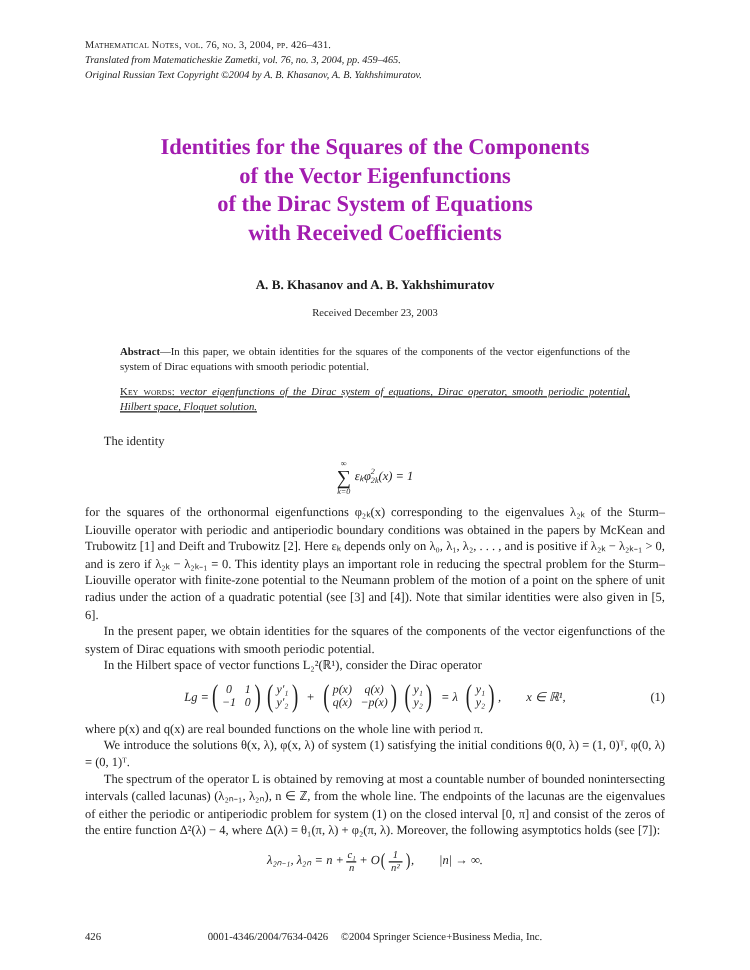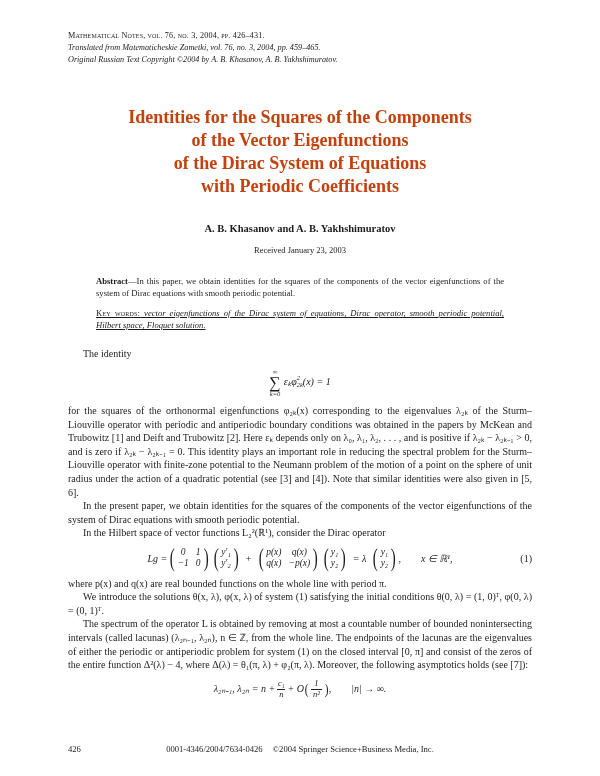--- a/index.html
+++ b/index.html
@@ -15,21 +15,21 @@
     padding:30px 68px 0 68px;
     position:relative;
     overflow:hidden;
     background:#ffffff;
   }
   
   .journal-header { font-size:8.2px; line-height:1.45; color:#222; }
   .jh-smallcaps { font-variant:small-caps; letter-spacing:.02em; }
   .jh-italic { font-style:italic; }
   
-  .title { margin-top:40px; text-align:center; font-weight:bold; font-size:18px; line-height:1.28; color:#c2410c; }
+  .title { margin-top:40px; text-align:center; font-weight:bold; font-size:18px; line-height:1.28; color:#a21caf; }
   .authors { margin-top:25px; text-align:center; font-weight:bold; font-size:10.5px; }
   .received { margin-top:11px; text-align:center; font-size:8.5px; }
   
   .abstract { margin:20px 28px 0 28px; font-size:8.6px; line-height:1.4; text-align:justify; }
   .ab-label { font-weight:bold; }
   .keywords { margin:8px 28px 0 28px; font-size:8.6px; line-height:1.4; text-align:justify; font-style:italic;text-decoration:underline; }
   .kw-label { font-variant:small-caps; font-style:normal; letter-spacing:.02em; }
   
   .body-text { margin-top:16px; font-size:10px; line-height:1.36; text-align:justify; }
   .body-text p { margin:0; }
@@ -69,25 +69,25 @@
   <header class="journal-header">
     <div class="jh-smallcaps">Mathematical Notes, vol. 76, no. 3, 2004, pp. 426–431.</div>
     <div class="jh-italic">Translated from Matematicheskie Zametki, vol. 76, no. 3, 2004, pp. 459–465.</div>
     <div class="jh-italic">Original Russian Text Copyright ©2004 by A. B. Khasanov, A. B. Yakhshimuratov.</div>
   </header>
 
   <h1 class="title">
     <div>Identities for the Squares of the Components</div>
     <div>of the Vector Eigenfunctions</div>
     <div>of the Dirac System of Equations</div>
-    <div>with Periodic Coefficients</div>
+    <div>with Received Coefficients</div>
   </h1>
 
   <div class="authors">A. B. Khasanov and A. B. Yakhshimuratov</div>
-  <div class="received">Received January 23, 2003</div>
+  <div class="received">Received December 23, 2003</div>
 
   <div class="abstract"><span class="ab-label">Abstract</span><span>—In this paper, we obtain identities for the squares of the components of the vector eigenfunctions of the system of Dirac equations with smooth periodic potential.</span></div>
 
   <div class="keywords"><span class="kw-label">Key words:</span><span> vector eigenfunctions of the Dirac system of equations, Dirac operator, smooth periodic potential, Hilbert space, Floquet solution.</span></div>
 
   <div class="body-text">
 
     <p class="indent">The identity</p>
 
     <div class="equation">

